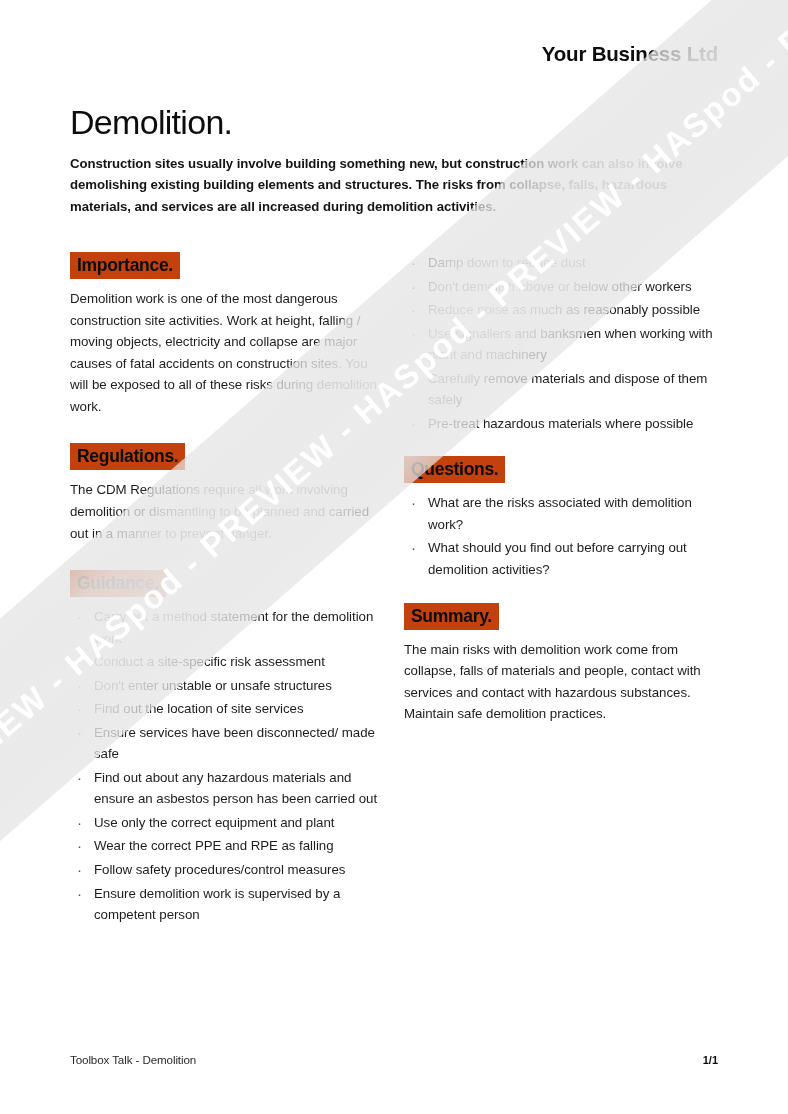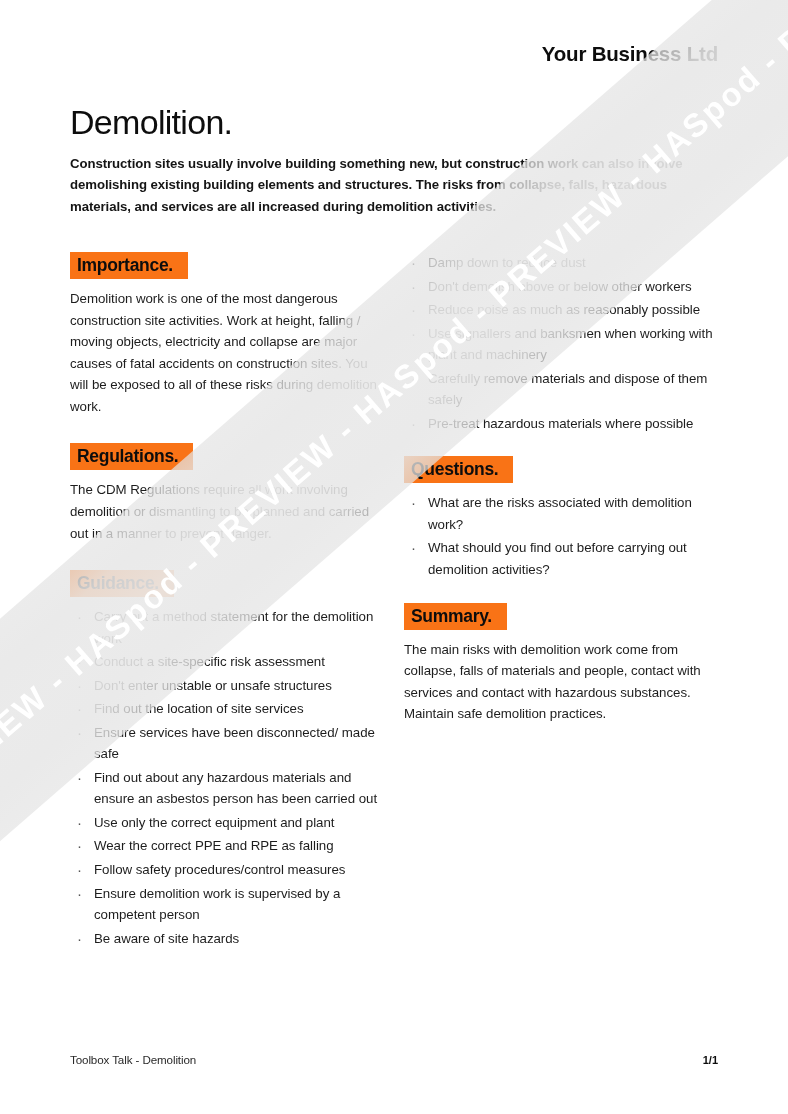--- a/index.html
+++ b/index.html
@@ -68,22 +68,22 @@
   .col-left  { left: 70px; }
   .col-right { left: 404px; }
 
   h2.section {
     display: inline-block;
     margin: 0;
     font-size: 17.5px;
     font-weight: 700;
     color: #0d0d0d;
     letter-spacing: -0.3px;
-    background: #f97316;
-    padding: 3px 15px 4px 7px;
+    background: #c2410c;
+    padding: 3px 7px 4px 7px;
     line-height: 1.15;
   }
   .section-block { margin-bottom: 0; }
   .heading-wrap { margin-bottom: 9px; }
 
   p.body {
     margin: 0 0 26px 0;
     font-size: 13.3px;
     line-height: 1.62;
     color: #1d1d1d;
@@ -204,21 +204,20 @@
         <li>Carry out a method statement for the demolition work</li>
         <li>Conduct a site-specific risk assessment</li>
         <li>Don't enter unstable or unsafe structures</li>
         <li>Find out the location of site services</li>
         <li>Ensure services have been disconnected/ made safe</li>
         <li>Find out about any hazardous materials and ensure an asbestos person has been carried out</li>
         <li>Use only the correct equipment and plant</li>
         <li>Wear the correct PPE and RPE as falling</li>
         <li>Follow safety procedures/control measures</li>
         <li>Ensure demolition work is supervised by a competent person</li>
-        <li>Be aware of site hazards</li>
       </ul>
     </div>
 
   </div>
 
   <div class="col col-right">
 
     <ul class="bullets first-list">
       <li>Damp down to reduce dust</li>
       <li>Don't demolish above or below other workers</li>

